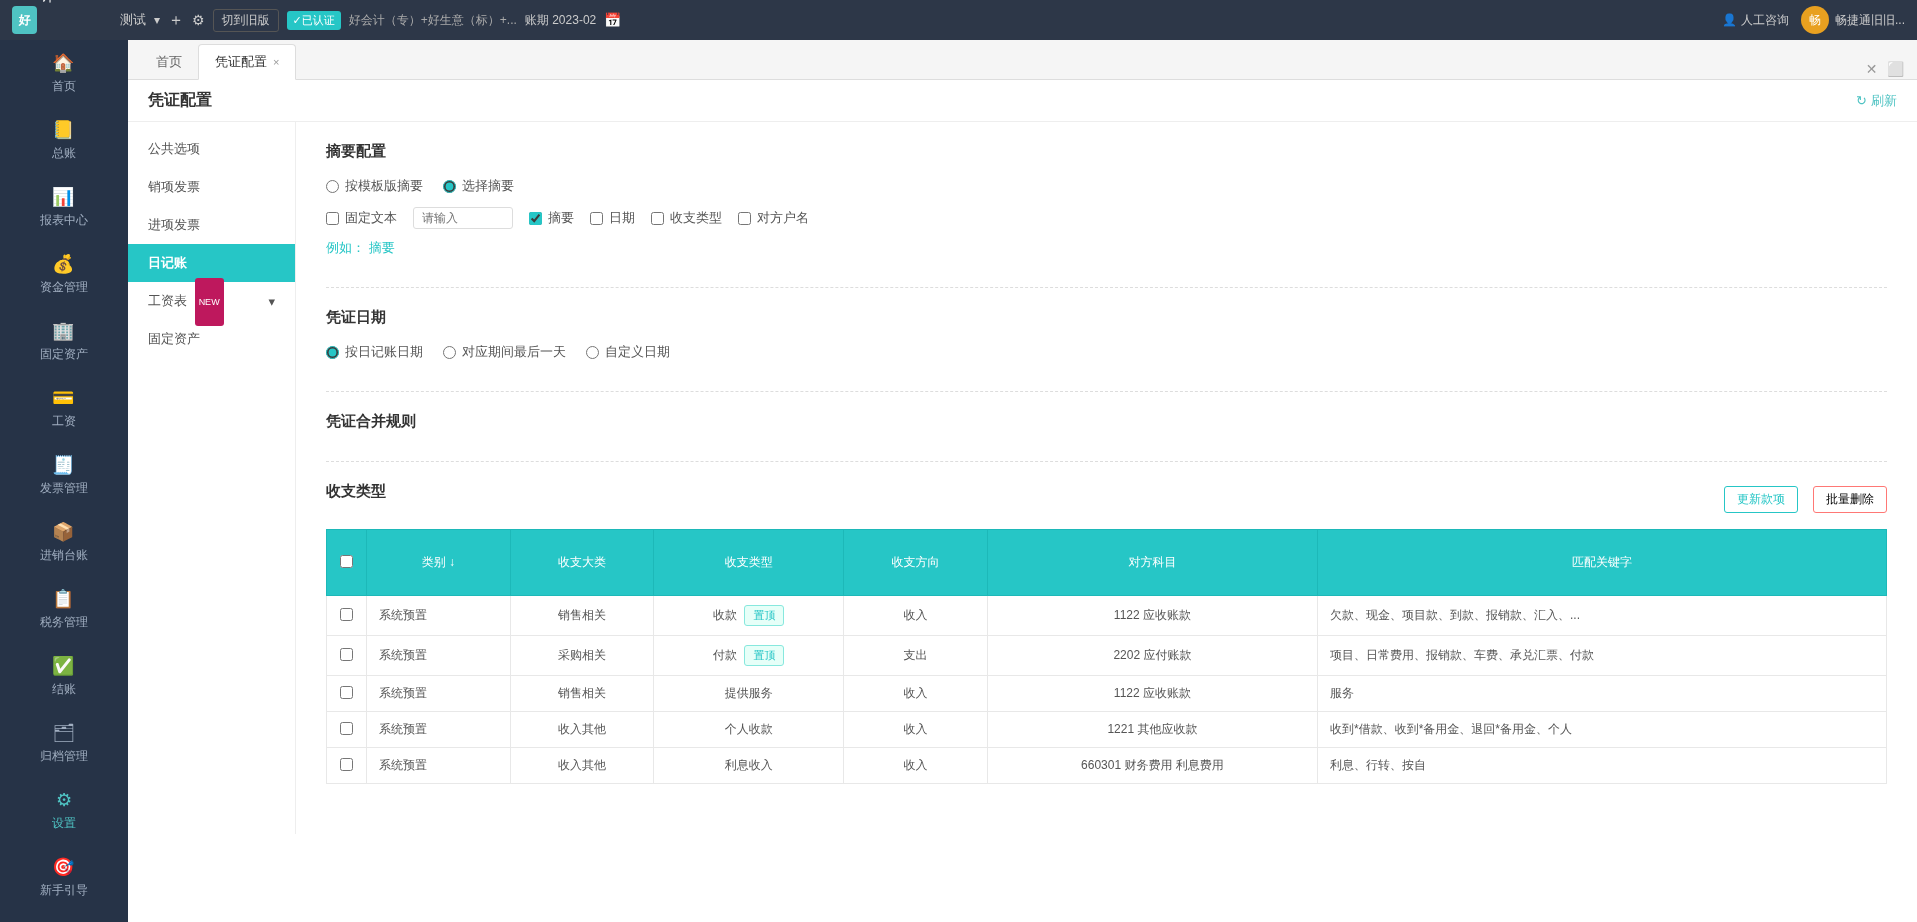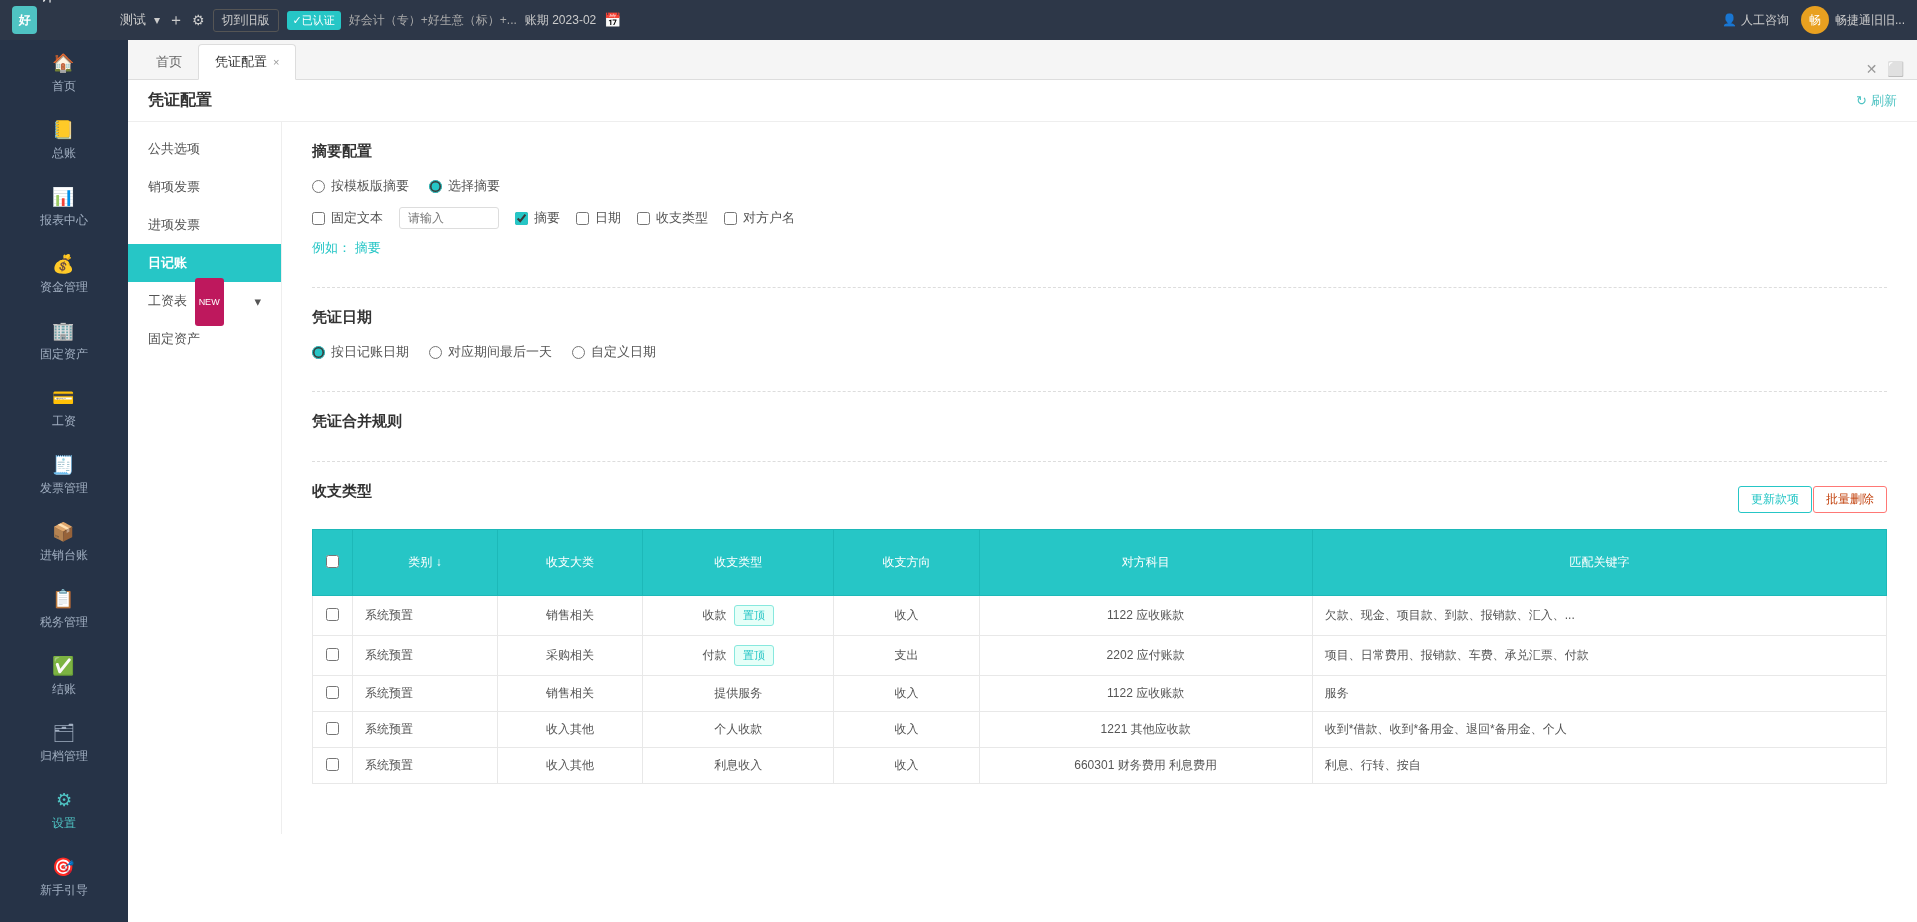--- a/index.html
+++ b/index.html
@@ -47,21 +47,21 @@
     
     .page-header { background: white; padding: 10px 20px; border-bottom: 1px solid #eee; display: flex; align-items: center; justify-content: space-between; flex-shrink: 0; }
     .page-title { font-size: 16px; font-weight: bold; color: #333; }
     .refresh-btn { color: #4fc3c3; font-size: 13px; cursor: pointer; display: flex; align-items: center; gap: 4px; }
 
     
     .scrollable { flex: 1; overflow-y: auto; background: white; }
 
     
     .page-content { display: flex; }
-    .left-nav { width: 154px; flex-shrink: 0; border-right: 1px solid #eee; padding: 8px 0; }
+    .left-nav { width: 168px; flex-shrink: 0; border-right: 1px solid #eee; padding: 8px 0; }
     .left-nav-item { padding: 10px 20px; cursor: pointer; font-size: 13px; color: #555; }
     .left-nav-item.active { background: #26c6c6; color: white; font-weight: bold; }
     .left-nav-item-with-arrow { display: flex; align-items: center; justify-content: space-between; }
     .new-badge { background: #be185d; color: white; font-size: 9px; padding: 19px 4px; border-radius: 3px; margin-left: 4px; }
 
     
     .right-content { flex: 1; padding: 20px 30px; overflow-y: auto; }
 
     
     .section { margin-bottom: 30px; }
@@ -77,23 +77,23 @@
     .checkbox-group { display: flex; align-items: center; gap: 16px; margin-bottom: 10px; }
     .checkbox-label { display: flex; align-items: center; gap: 6px; cursor: pointer; font-size: 13px; color: #555; justify-content: space-between; }
     .checkbox-label input[type="checkbox"] { accent-color: #26c6c6; cursor: pointer; }
     .text-input-small { border: 1px solid #ddd; padding: 3px 8px; border-radius: 3px; font-size: 12px; width: 100px; color: #999; }
 
     
     .example-text { color: #26c6c6; font-size: 13px; margin-top: 8px; }
 
     
     .section-header { display: flex; align-items: center; justify-content: space-between; margin-bottom: 12px; }
-    .action-buttons { display: flex; gap: 1px; }
+    .action-buttons { display: flex; gap: 15px; }
     .btn-outline { border: 1px solid #26c6c6; color: #26c6c6; background: white; padding: 4px 12px; border-radius: 3px; cursor: pointer; font-size: 12px; }
-    .btn-danger { border: 1px solid #ff7875; color: #c2410c; background: white; padding: 4px 12px; border-radius: 3px; cursor: pointer; font-size: 12px; }
+    .btn-danger { border: 1px solid #ff7875; color: #000000; background: white; padding: 4px 12px; border-radius: 3px; cursor: pointer; font-size: 12px; }
 
     
     .data-table { width: 100%; border-collapse: collapse; font-size: 12px; }
     .data-table th { background: #26c6c6; color: white; padding: 24px 12px; text-align: center; border: 1px solid #1db8b8; font-weight: normal; }
     .data-table th.checkbox-col { width: 40px; }
     .data-table td { padding: 9px 12px; text-align: center; border: 1px solid #e8e8e8; color: #555; background: white; }
     .data-table td.category { text-align: left; }
     .data-table td.keywords { text-align: left; padding-left: 12px; }
 
     .tag-btn { background: #e6fff8; border: 1px solid #87e8de; color: #26c6c6; padding: 2px 8px; border-radius: 3px; font-size: 11px; cursor: pointer; }

